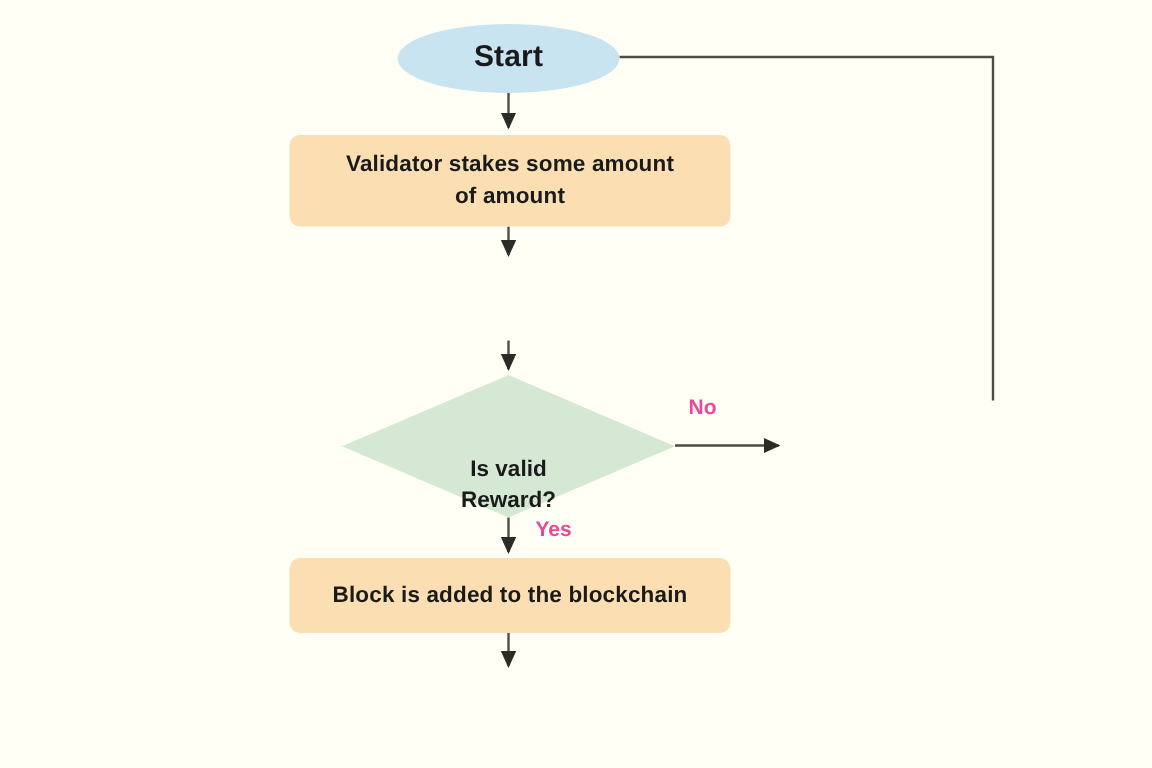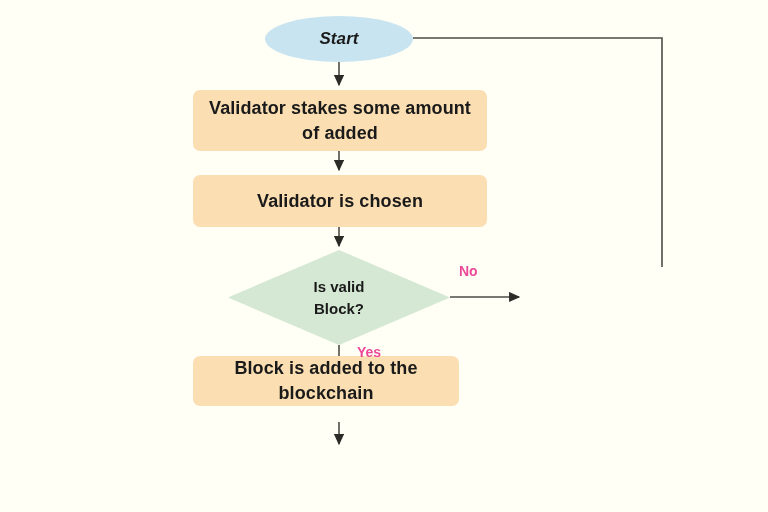--- a/index.html
+++ b/index.html
@@ -29,29 +29,28 @@
   }
   .node {
     position: absolute;
     box-sizing: border-box;
     display: flex;
     align-items: center;
     justify-content: center;
     text-align: center;
     color: #1a1a1a;
     font-weight: bold;
-    font-size: 18px;
+    font-size: 15px;
     line-height: 1.38;
     letter-spacing: 0.1px;
   }
   .terminator {
     border-radius: 50%;
     background: #c9e4f1;
-    font-size: 17px;
-    font-style: italic;
+    font-size: 20px;
   }
   .process {
     border-radius: 7px;
     background: #fbdfb2;
   }
   .io {
     border-radius: 7px;
     background: #fbd5c8;
   }
   .decision-wrap {
@@ -66,42 +65,42 @@
     background: #d4e8d3;
     clip-path: polygon(50% 0%, 100% 50%, 50% 100%, 0% 50%);
   }
   .decision-label {
     position: absolute;
     left: 0;
     top: 0;
     width: 100%;
     height: 100%;
     display: flex;
-    align-items: center;
+    align-items: flex-end;
     justify-content: center;
     text-align: center;
     font-weight: bold;
     font-size: 15px;
     line-height: 1.45;
     color: #1a1a1a;
   }
   .edge-label {
     position: absolute;
     color: #ec4899;
     font-weight: bold;
     font-size: 14px;
     white-space: nowrap;
   }
   
   #node-start   { left: 265px; top: 16px;  width: 148px; height: 46px; }
   #node-stake   { left: 193px; top: 90px;  width: 294px; height: 61px; }
   #node-chosen  { left: 193px; top: 175px; width: 294px; height: 52px; }
   #node-decision{ left: 228px; top: 250px; width: 222px; height: 95px; }
   #node-reward  { left: 524px; top: 268px; width: 167px; height: 61px; }
-  #node-added   { left: 193px; top: 356px; width: 266px; height: 50px; }
+  #node-added   { left: 193px; top: 372px; width: 294px; height: 50px; }
   #node-end     { left: 265px; top: 448px; width: 148px; height: 45px; }
   #label-no     { left: 459px; top: 263px; }
   #label-yes    { left: 357px; top: 344px; }
 </style>
 </head>
 <body>
 
 <div id="canvas">
 
   <svg class="edges" viewBox="0 0 768 512">
@@ -126,34 +125,31 @@
     <polyline points="413,38 662,38 662,267" fill="none" stroke="#4d4d47" stroke-width="1.6"></polyline>
   </svg>
 
   <div class="node terminator" id="node-start">
     <span>Start</span>
   </div>
 
   <div class="node process" id="node-stake">
     <span>
       <span>Validator stakes some amount</span><br>
-      <span>of added</span>
+      <span>of amount</span>
     </span>
   </div>
 
-  <div class="node process" id="node-chosen">
-    <span>Validator is chosen</span>
-  </div>
 
   <div class="decision-wrap" id="node-decision">
     <div class="decision-shape"></div>
     <div class="decision-label">
       <span>
         <span>Is valid</span><br>
-        <span>Block?</span>
+        <span>Reward?</span>
       </span>
     </div>
   </div>
 
 
   <div class="node process" id="node-added">
     <span>Block is added to the blockchain</span>
   </div>
 
 

